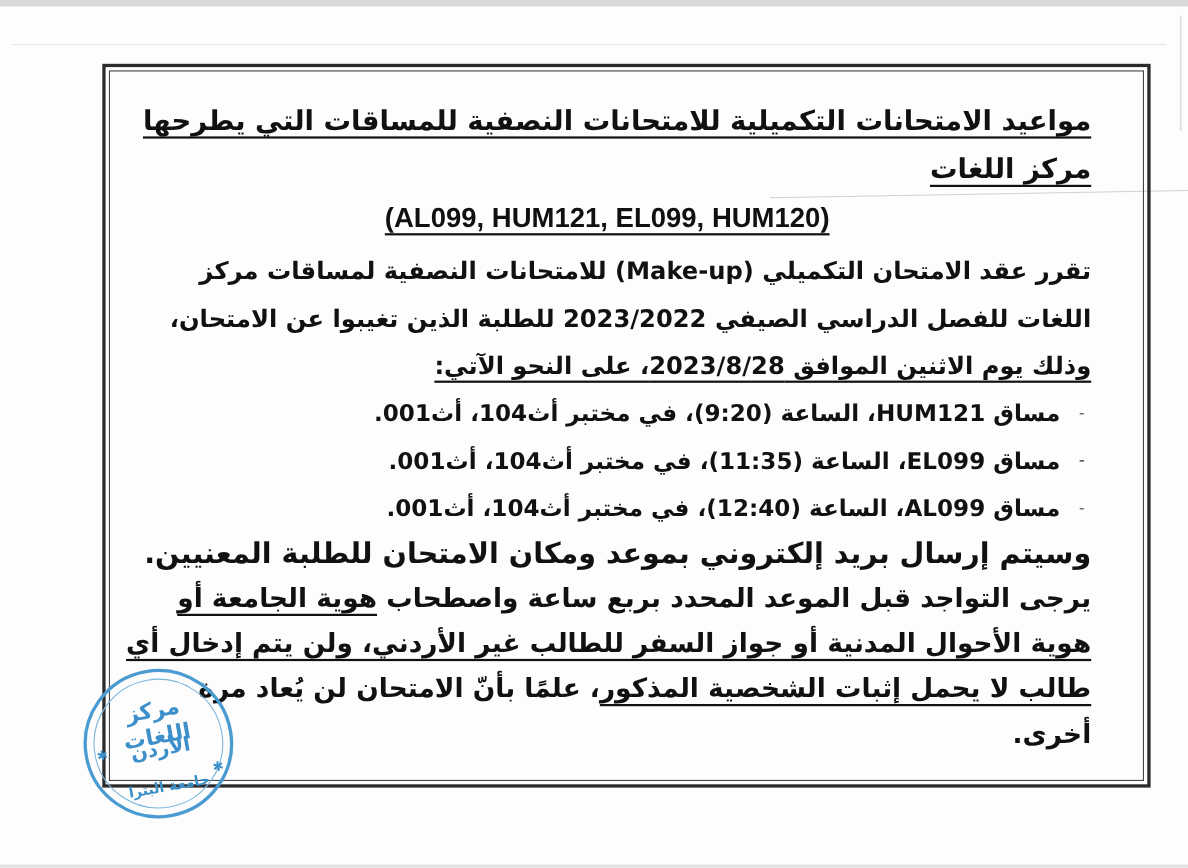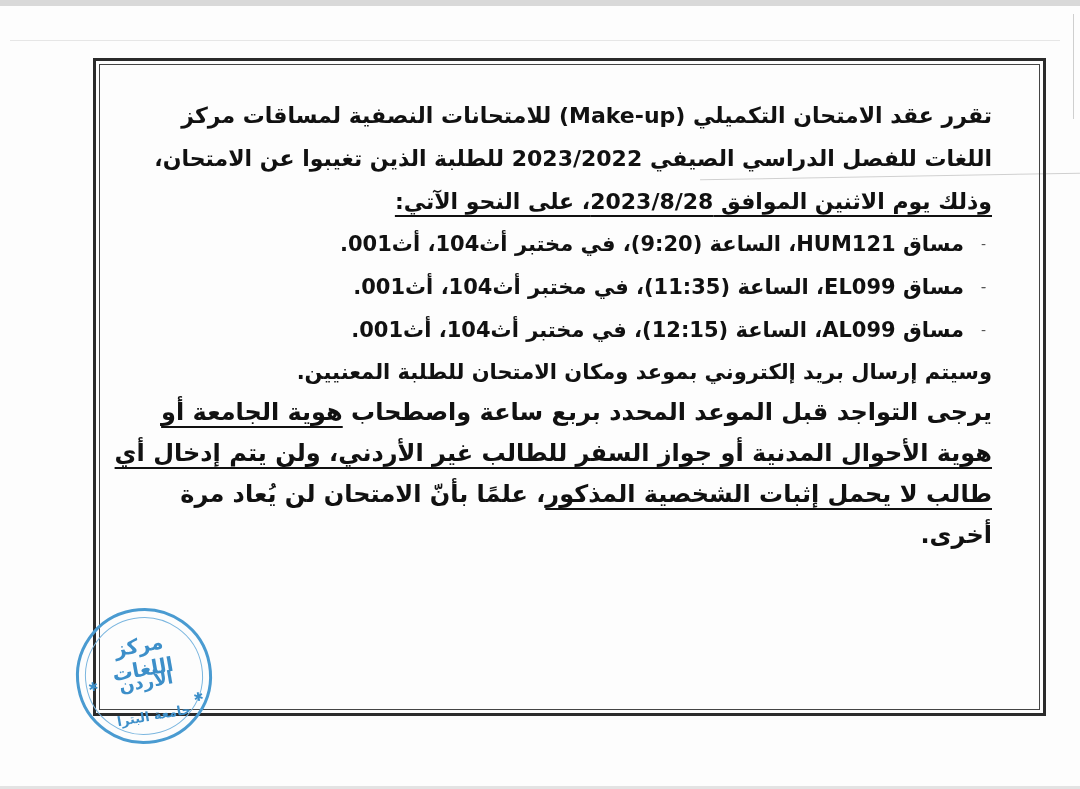--- a/index.html
+++ b/index.html
@@ -34,21 +34,21 @@
     text-decoration: underline; text-decoration-thickness:2px;
     text-underline-offset:6px;
   }
   .title .t1 { display:block; text-align:right; }
   .title .t2 { display:block; text-align:center; direction:ltr; font-family:"Liberation Sans", sans-serif; }
   .para { font-size:22px; line-height:43px; margin-top:6px;text-align:right; }
   .ul { text-decoration:underline; text-underline-offset:6px; }
   ul.items { list-style:none; margin:0; padding:0 0 0 0; font-size:21px; line-height:43px; }
   ul.items li { position:relative; padding-right:28px; }
   ul.items li .dash { position:absolute; right:6px; top:0; color:#555; font-weight:normal; font-size:14px; }
-  .note { font-size:21px; line-height:40px; }
+  .note { font-size:26px; line-height:40px; }
   .warn { font-size:24px; line-height:41px; }
   .stamp {
     position:absolute; left:76px; top:608px; width:136px; height:136px;
     border-radius:50%; border:3px solid #4a9bd1; box-sizing:border-box;
     color:#3d8fc9; transform:rotate(-10deg);
   }
   .stamp .ring { position:absolute; inset:6px; border-radius:50%; border:1px solid #7bb6df; }
   .stamp .top { position:absolute; top:22px; left:10px; width:110px; text-align:center; font-size:20px; font-weight:bold; direction:rtl; }
   .stamp .mid { position:absolute; top:60px; left:18px; width:96px; text-align:center; font-size:18px; font-weight:bold; direction:rtl; }
   .stamp .bot { position:absolute; top:98px; left:18px; width:100px; text-align:center; font-size:13px; font-weight:bold; direction:rtl; }
@@ -62,30 +62,34 @@
 <div class="page">
   <div class="scan-line" style="left:10px;top:34px;width:1050px;"></div>
   <div class="scan-line" style="left:700px;top:170px;width:380px;background:#d0d0d0;transform:rotate(-1deg);"></div>
   <div class="right-edge"></div>
 </div>
 
 <div class="frame-outer"></div>
 <div class="frame-inner"></div>
 
 <div class="content">
+  <div class="title">
+    <span class="t1">مواعيد الامتحانات التكميلية للامتحانات النصفية للمساقات التي يطرحها مركز اللغات</span>
+    <span class="t2">(AL099, HUM121, EL099, HUM120)</span>
+  </div>
 
   <div class="para">
     <span>تقرر عقد الامتحان التكميلي (Make-up) للامتحانات النصفية لمساقات مركز اللغات للفصل الدراسي الصيفي 2023/2022 للطلبة الذين تغيبوا عن الامتحان، </span><span class="ul">وذلك يوم الاثنين الموافق 2023/8/28، على النحو الآتي:</span>
   </div>
 
   <ul class="items">
     <li><span class="dash">-</span><span>مساق HUM121، الساعة (9:20)، في مختبر أث104، أث001.</span></li>
     <li><span class="dash">-</span></li>
     <li><span class="dash">-</span><span>مساق EL099، الساعة (11:35)، في مختبر أث104، أث001.</span></li>
-    <li><span class="dash">-</span><span>مساق AL099، الساعة (12:15)، في مختبر أث104، أث001.</span></li>
+    <li><span class="dash">-</span><span>مساق AL099، الساعة (12:40)، في مختبر أث104، أث001.</span></li>
   </ul>
 
   <div class="note">وسيتم إرسال بريد إلكتروني بموعد ومكان الامتحان للطلبة المعنيين.</div>
 
   <div class="warn">
     <span>يرجى التواجد قبل الموعد المحدد بربع ساعة واصطحاب </span><span class="ul">هوية الجامعة أو هوية الأحوال المدنية أو جواز السفر للطالب غير الأردني، ولن يتم إدخال أي طالب لا يحمل إثبات الشخصية المذكور</span><span>، علمًا بأنّ الامتحان لن يُعاد مرة أخرى.</span>
   </div>
 </div>
 
 <div class="stamp">

